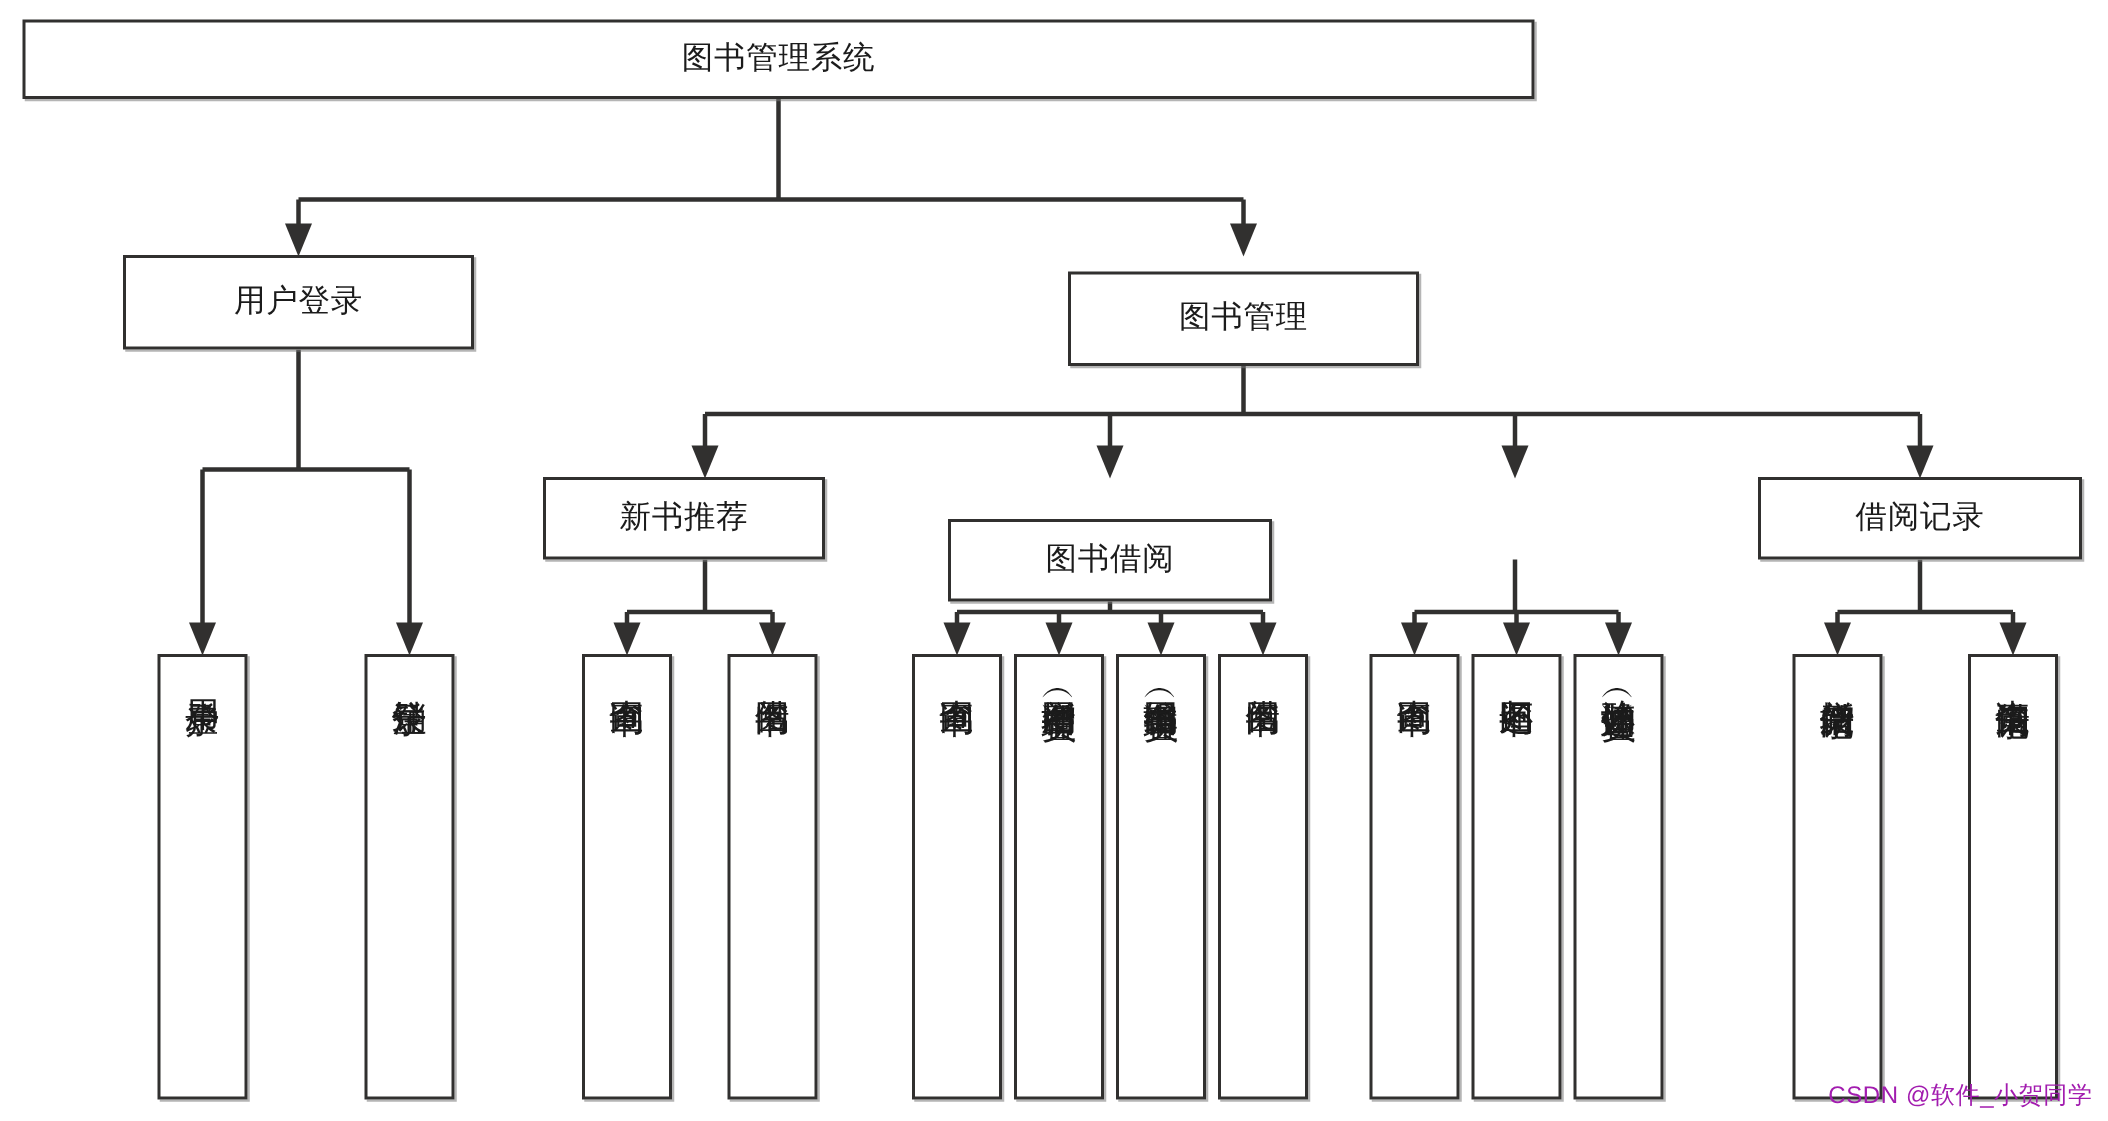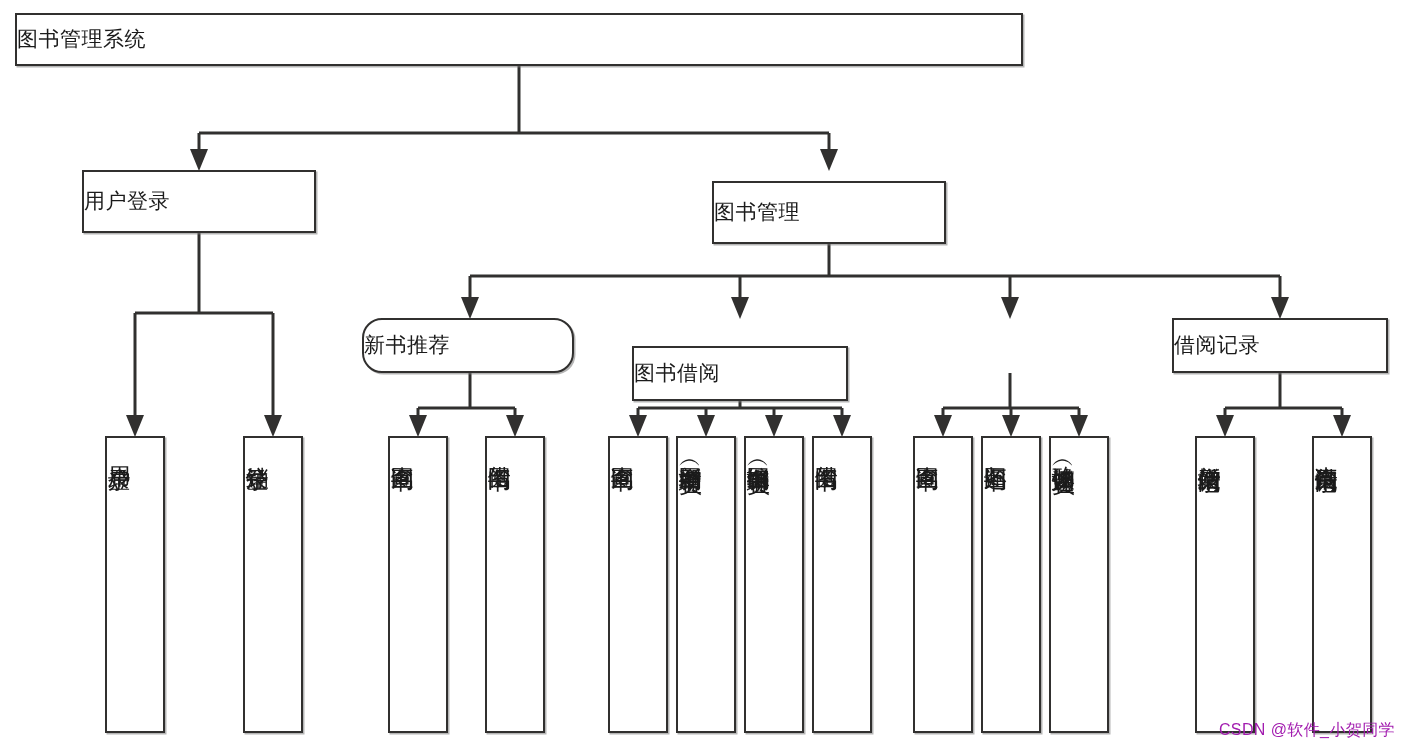--- a/index.html
+++ b/index.html
@@ -25,21 +25,21 @@
     height: 747px;
     pointer-events: none;
   }
   .node {
     position: absolute;
     box-sizing: border-box;
     background: #ffffff;
     border: 2px solid #31302f;
     display: flex;
     align-items: center;
-    justify-content: flex-start;
+    justify-content: center;
     box-shadow: 1.5px 1.5px 0 0 rgba(120,120,120,0.55);
   }
   .node-label {
     color: #1b1b1b;
     font-size: 21px;
     line-height: 1.18;
     letter-spacing: 0.5px;
     text-align: center;
     white-space: nowrap;
   }
@@ -130,21 +130,21 @@
     <span class="node-label">图书管理系统</span>
   </div>
 
   <div class="node" id="node-user_login" style="left: 82px; top: 170px; width: 234px; height: 63px;">
     <span class="node-label">用户登录</span>
   </div>
   <div class="node" id="node-book_manage" style="left: 712px; top: 181px; width: 234px; height: 63px;">
     <span class="node-label">图书管理</span>
   </div>
 
-  <div class="node" id="node-new_book_rec" style="left: 362px; top: 318px; width: 212px; height: 55px; border-radius: 20px;">
+  <div class="node" id="node-new_book_rec" style="left: 362px; top: 318px; width: 188px; height: 55px;">
     <span class="node-label">新书推荐</span>
   </div>
   <div class="node" id="node-book_borrow" style="left: 632px; top: 318px; width: 216px; height: 55px; margin-top: 28px;">
     <span class="node-label">图书借阅</span>
   </div>
   <div class="node" id="node-borrow_record" style="left: 1172px; top: 318px; width: 216px; height: 55px;">
     <span class="node-label">借阅记录</span>
   </div>
 
   <div class="node vertical" id="node-leaf_user_login" style="left: 105px; top: 436px; width: 60px; height: 297px;">

